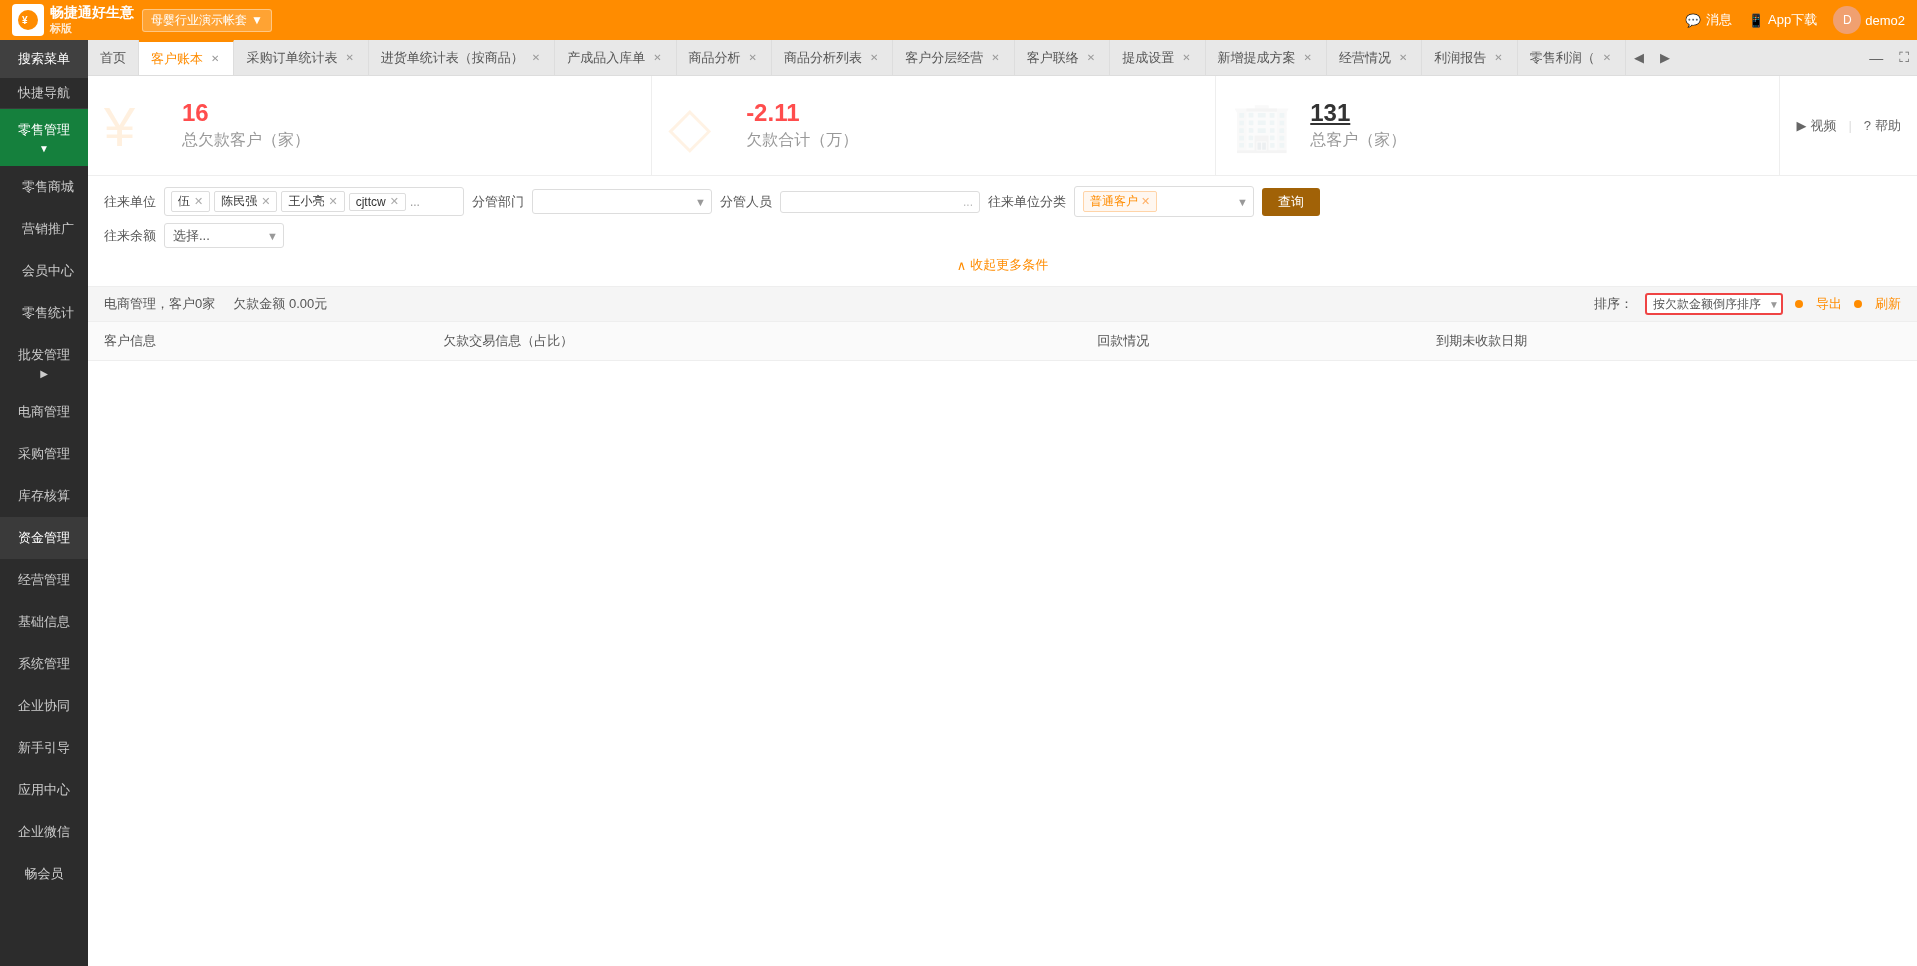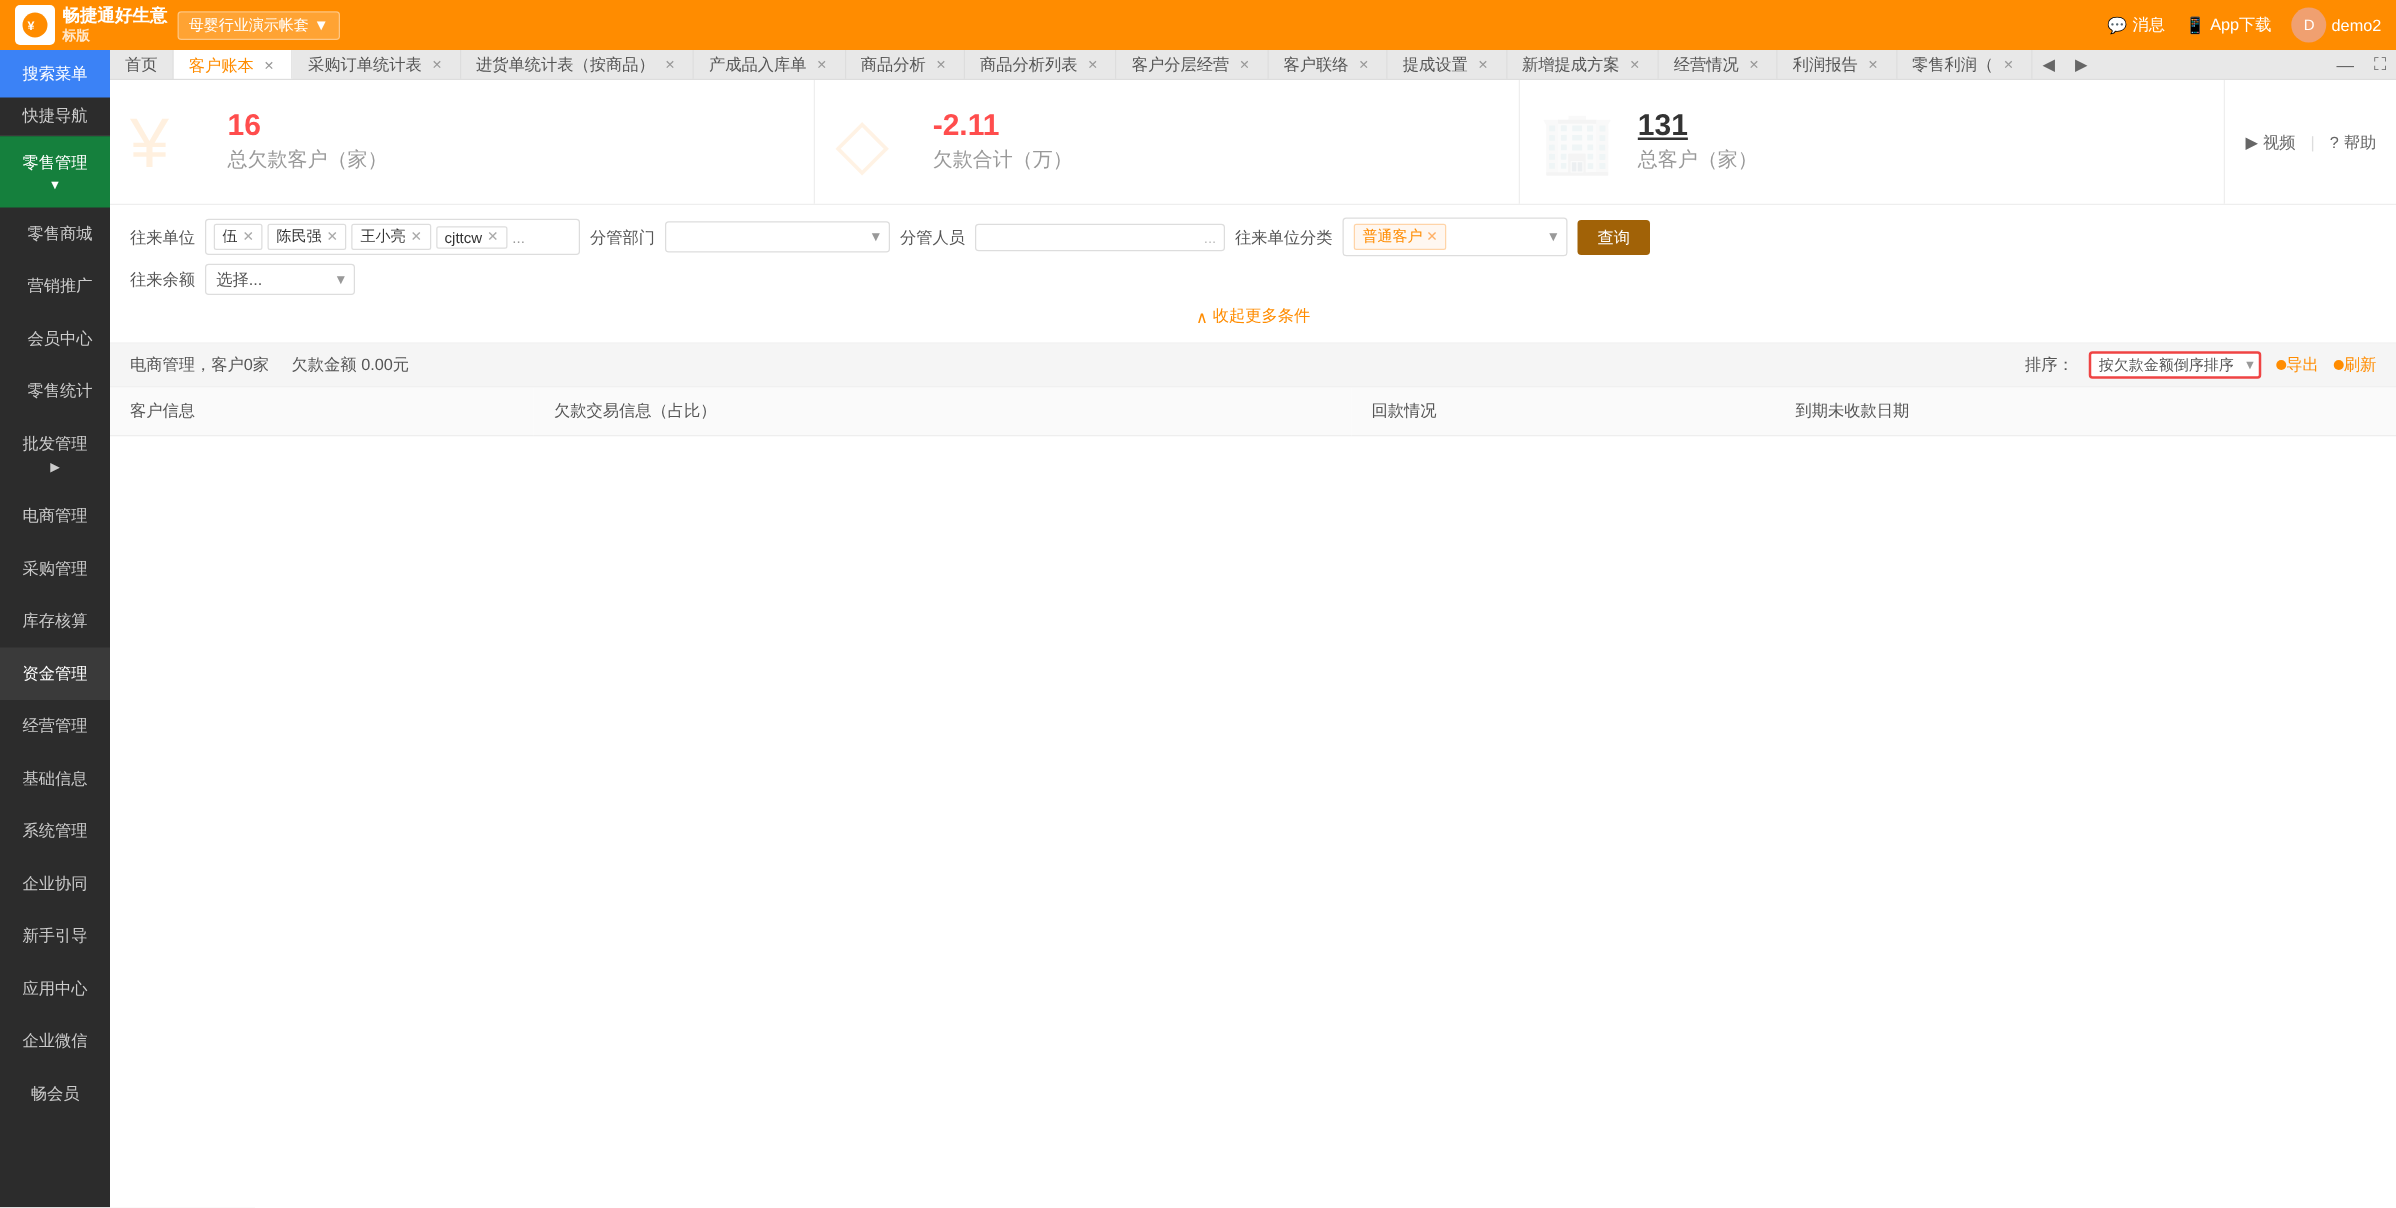--- a/index.html
+++ b/index.html
@@ -14,31 +14,31 @@
     .logo-icon svg { width: 24px; height: 24px; }
     .top-bar-right { display: flex; align-items: center; gap: 16px; color: white; font-size: 13px; }
     .top-bar-right .item { display: flex; align-items: center; gap: 4px; cursor: pointer; }
     .avatar { width: 28px; height: 28px; border-radius: 50%; background: #ccc; overflow: hidden; display: flex; align-items: center; justify-content: center; font-size: 12px; color: white; background: #f0a070; }
     .dropdown-btn { background: rgba(255,255,255,0.2); border: 1px solid rgba(255,255,255,0.4); color: white; padding: 2px 8px; border-radius: 3px; cursor: pointer; font-size: 12px; display: flex; align-items: center; gap: 4px; }
 
     .main-layout { display: flex; flex: 1; overflow: hidden; }
 
     
     .sidebar { width: 88px; background: #2c2c2c; display: flex; flex-direction: column; flex-shrink: 0; overflow-y: auto; }
-    .sidebar-search { padding: 10px 8px; background: #3b82f6; color: white; text-align: center; font-size: 13px; cursor: pointer; }
+    .sidebar-search { padding: 10px 8px; background: #404040; color: white; text-align: center; font-size: 13px; cursor: pointer; }
     .sidebar-nav { padding: 6px 8px; color: #ccc; font-size: 13px; cursor: pointer; text-align: center; border-bottom: 1px solid #3a3a3a; }
     .sidebar-item { padding: 12px 8px; color: #ccc; font-size: 13px; cursor: pointer; text-align: center; display: flex; flex-direction: column; align-items: center; gap: 4px; }
     .sidebar-item.active { background: #ff8c00; color: white; }
     .sidebar-item .arrow { font-size: 10px; }
 
     
     .content-area { flex: 1; display: flex; flex-direction: column; overflow: hidden; }
 
     
-    .tab-bar { background: #e8e8e8; display: flex; align-items: center; height: 24px; overflow: hidden; flex-shrink: 0; border-bottom: 1px solid #ddd; }
+    .tab-bar { background: #e8e8e8; display: flex; align-items: center; height: 36px; overflow: hidden; flex-shrink: 0; border-bottom: 1px solid #ddd; }
     .tab { display: flex; align-items: center; padding: 0 12px; height: 36px; font-size: 13px; cursor: pointer; border-right: 1px solid #ddd; white-space: nowrap; flex-shrink: 0; gap: 6px; color: #555; }
     .tab.active { background: white; color: #ff8c00; border-top: 2px solid #ff8c00; }
     .tab .close { font-size: 10px; color: #999; cursor: pointer; padding: 2px; }
     .tab-more { padding: 0 8px; cursor: pointer; color: #666; }
     .tab-controls { display: flex; align-items: center; margin-left: auto; }
     .tab-control-btn { padding: 0 8px; height: 36px; display: flex; align-items: center; cursor: pointer; color: #666; font-size: 14px; }
 
     
     .page-content { flex: 1; background: white; overflow-y: auto; padding: 0; }
 
@@ -60,21 +60,21 @@
     .filter-select { border: 1px solid #ddd; border-radius: 3px; padding: 4px 24px 4px 8px; font-size: 13px; color: #555; background: white; min-width: 180px; appearance: none; position: relative; }
     .select-wrap { position: relative; display: inline-flex; align-items: center; }
     .select-wrap .arrow { position: absolute; right: 6px; pointer-events: none; color: #999; font-size: 11px; }
     .query-btn { background: #a16207; color: white; border: none; border-radius: 3px; padding: 5px 16px; font-size: 13px; cursor: pointer; }
     .collapse-btn { display: flex; align-items: center; gap: 4px; color: #ff8c00; font-size: 13px; cursor: pointer; justify-content: center; padding: 2px 0; }
 
     
     .result-bar { display: flex; align-items: center; justify-content: space-between; padding: 6px 16px; background: #f5f5f5; border-bottom: 1px solid #eee; font-size: 13px; color: #555; }
     .result-bar-right { display: flex; align-items: center; gap: 12px; }
     .sort-select { border: 2px solid #ef4444; border-radius: 3px; padding: 2px 20px 2px 6px; font-size: 12px; background: white; appearance: none; color: #555; font-family: Liberation Serif, serif; }
-    .icon-btn { display: flex; align-items: center; gap: 0; cursor: pointer; color: #ff8c00; font-size: 13px; }
+    .icon-btn { display: flex; align-items: center; gap: 13px; cursor: pointer; color: #ff8c00; font-size: 13px; }
 
     
     .data-table { width: 100%; border-collapse: collapse; }
     .data-table th { padding: 10px 16px; text-align: left; font-size: 13px; color: #555; font-weight: normal; border-bottom: 1px solid #eee; background: #fafafa; }
 
     
     .empty-state { display: flex; flex-direction: column; align-items: center; justify-content: center; padding: 80px 0; color: #999; font-size: 14px; }
     .empty-icon { width: 100px; height: 100px; margin-bottom: 12px; opacity: 0.6; }
 
     

